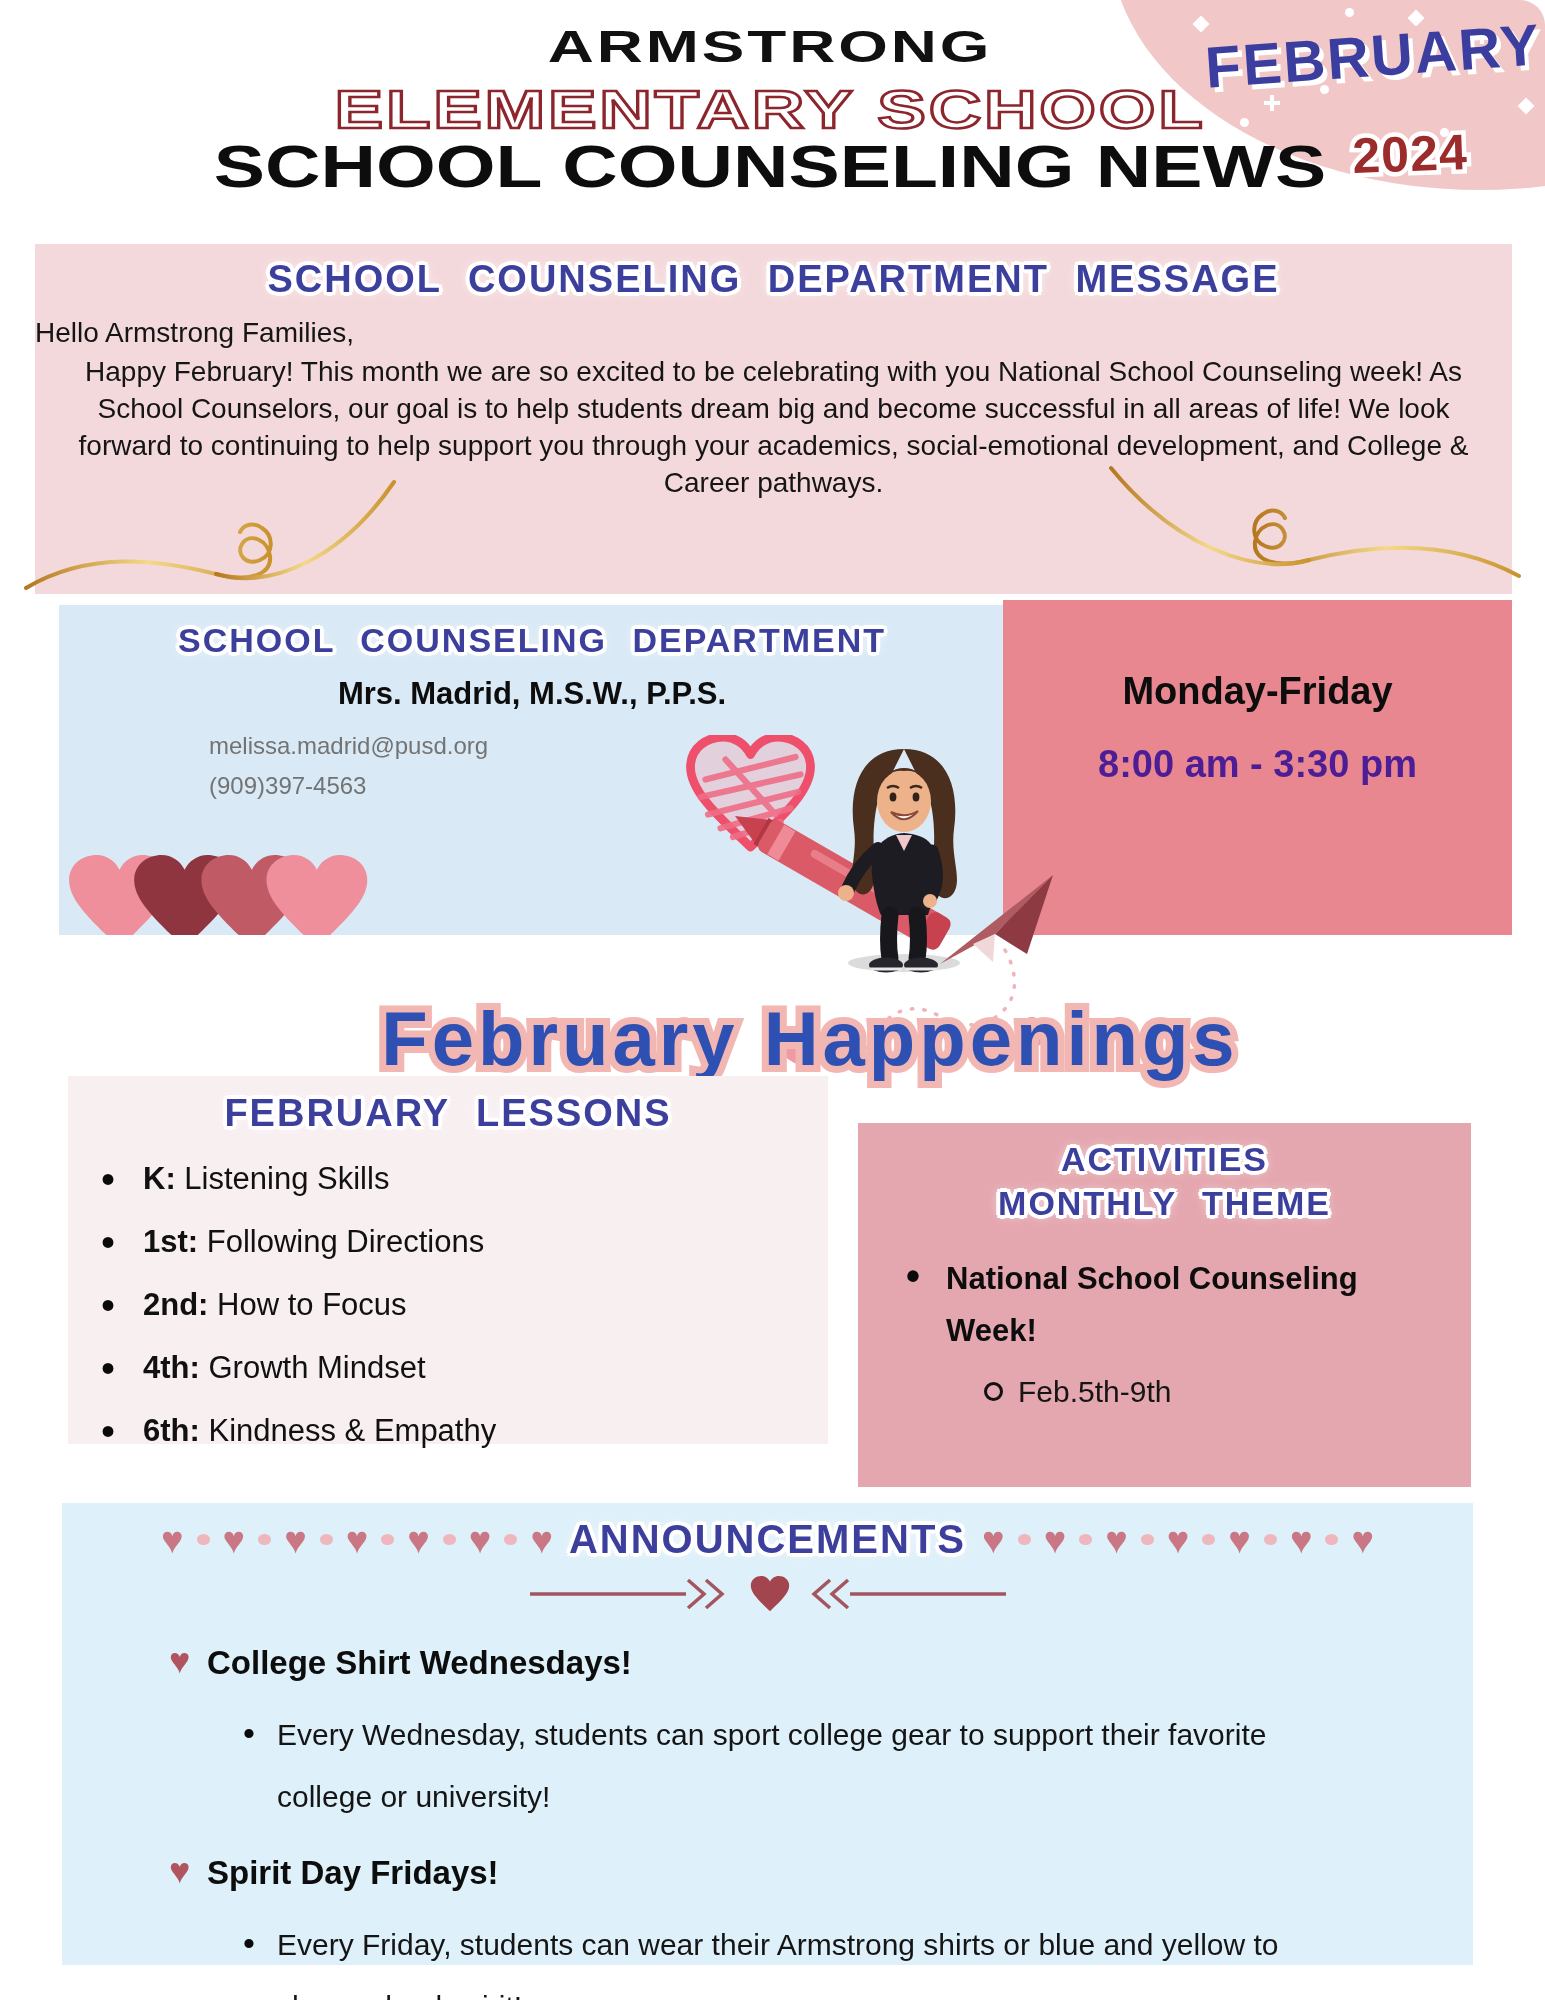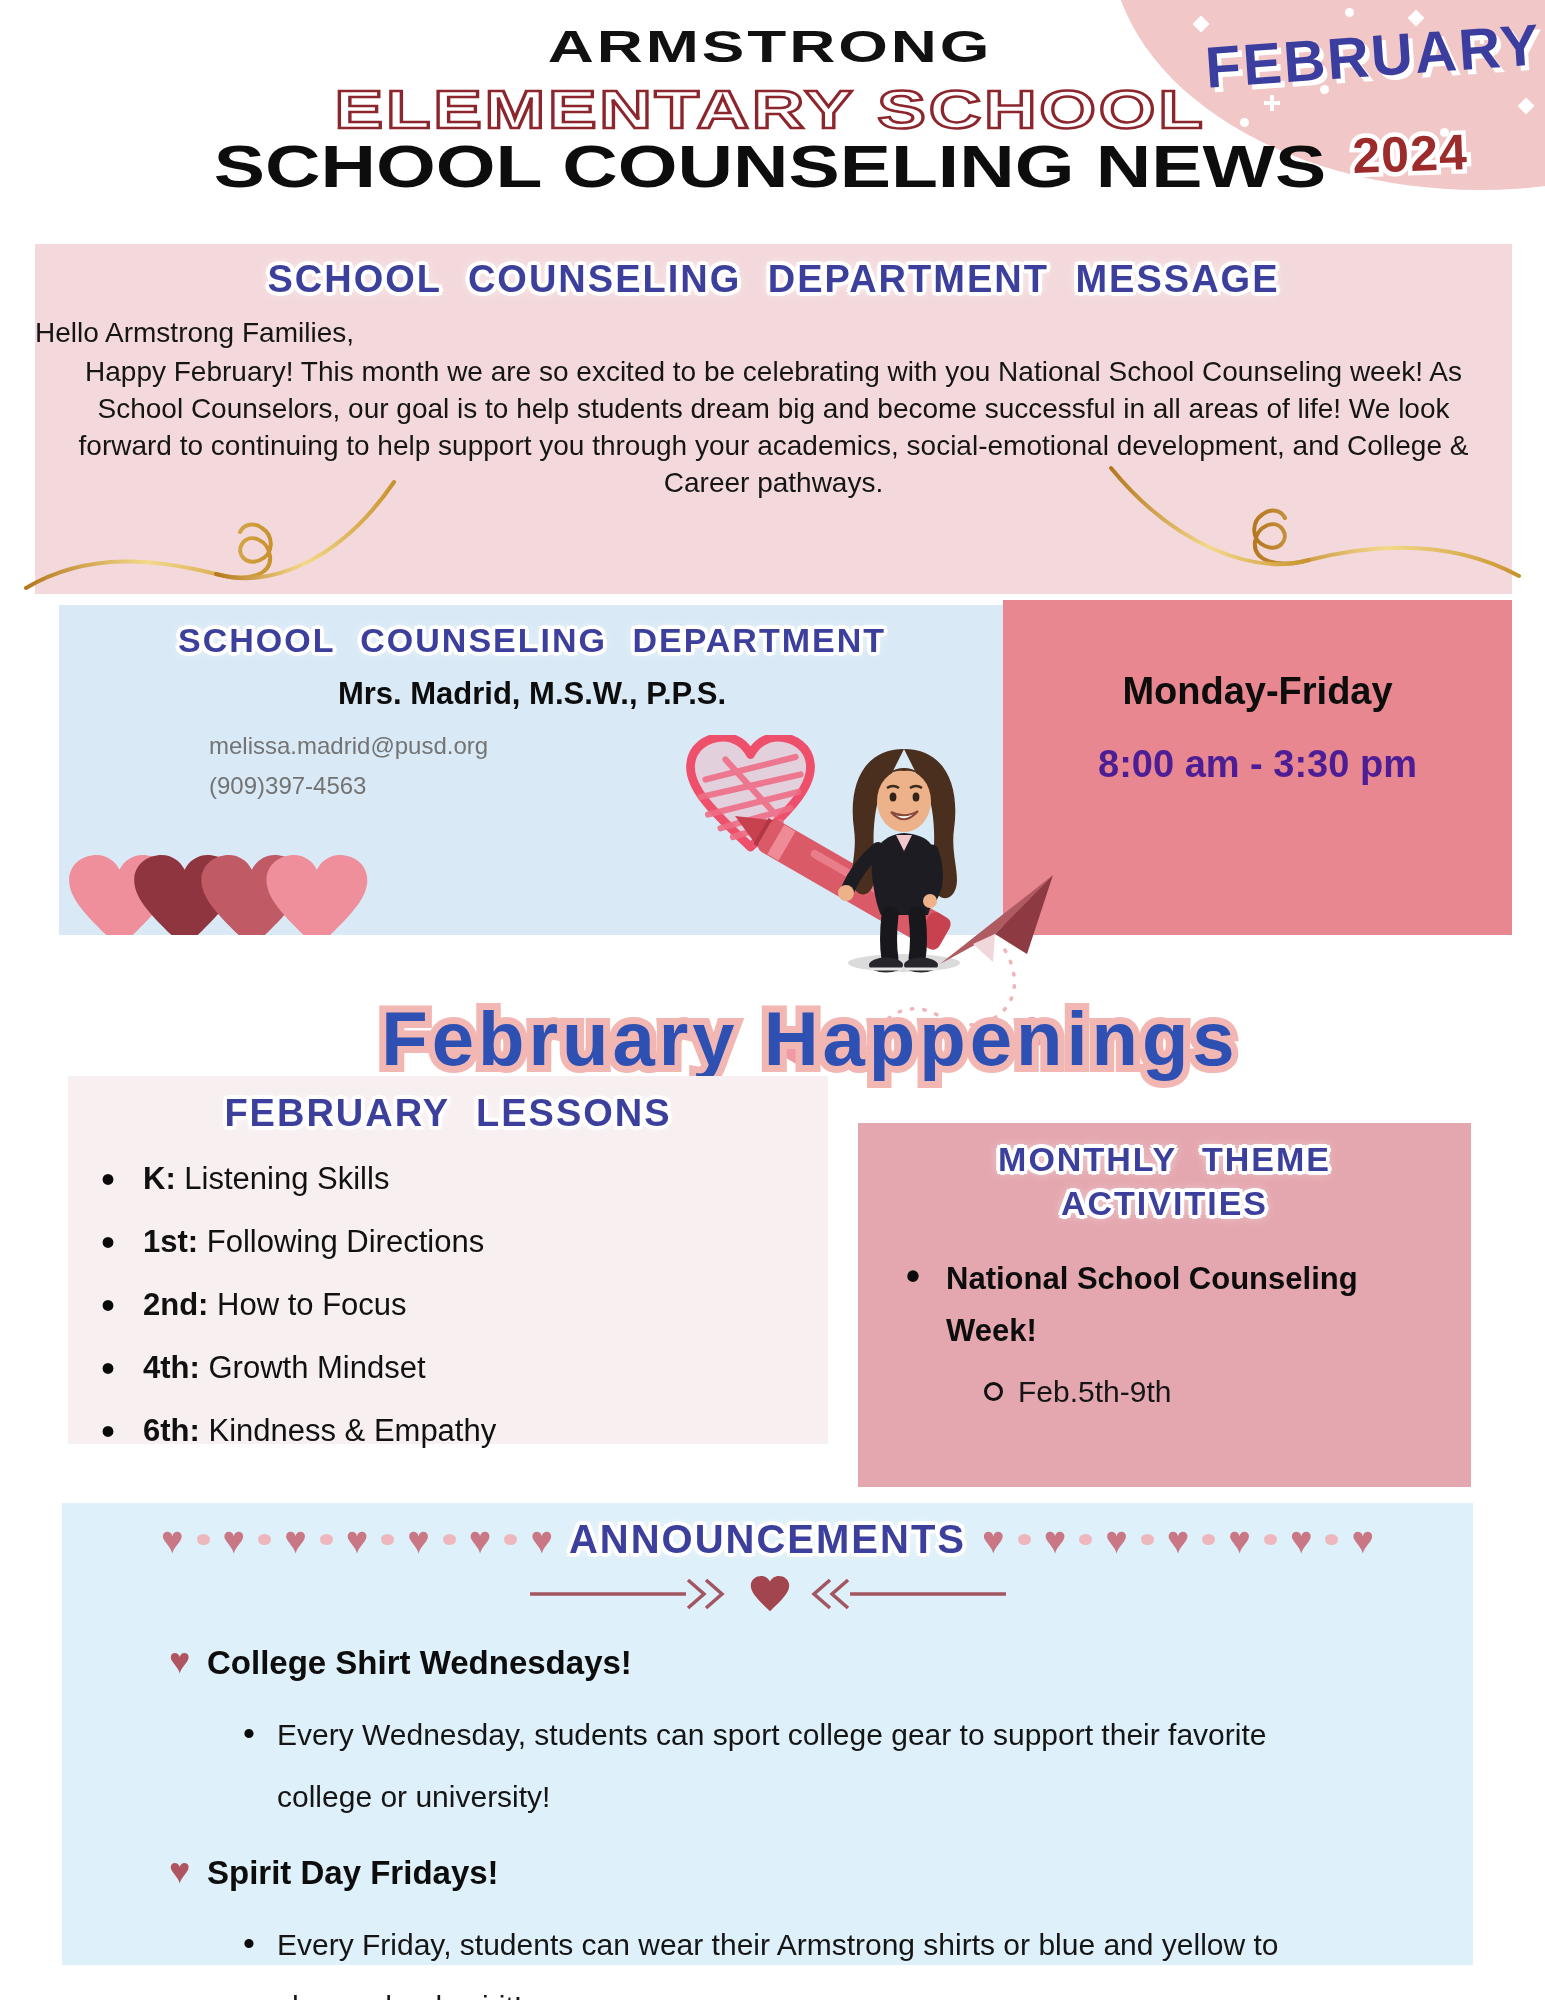--- a/index.html
+++ b/index.html
@@ -1,20 +1,20 @@
 <!DOCTYPE html>
 <html><head>
 <meta charset="utf-8">
 <style>
   * { margin:0; padding:0; box-sizing:border-box; }
   html,body { background:#ffffff; }
   body { font-family:"Liberation Sans","DejaVu Sans",sans-serif; }
   .page {
     position:relative; width:1545px; height:2000px; margin:0 auto;
-    background:#ffffff; overflow:hidden;
+    background:#ffffff; overflow:hidden;border-radius:25px;
   }
   
   .hdr-line { position:absolute; left:0; width:1060px; text-align:center; }
   .hdr-armstrong { top:22px; left:240px; font-size:44px; font-weight:bold; color:#111;
     letter-spacing:2px; transform:scaleX(1.45); transform-origin:center; }
   .hdr-elem { top:78px; left:240px; font-size:54px; font-weight:bold; color:#fff;
     -webkit-text-stroke:2.5px #8d252d; letter-spacing:2px; transform:scaleX(1.35); transform-origin:center; }
   .hdr-news { top:132px; left:240px; font-size:60px; font-weight:bold; color:#0d0d0d;
     letter-spacing:0px; transform:scaleX(1.28); transform-origin:center; }
   
@@ -254,22 +254,22 @@
         <span class="grade">4th:</span>
         <span>Growth Mindset</span></li>
       <li>
         <span class="grade">6th:</span>
         <span>Kindness &amp; Empathy</span></li>
     </ul>
   </div>
 
   <div class="theme-box">
     <div class="theme-title glow">
+      <div>ACTIVITIES</div>
       <div>MONTHLY THEME</div>
-      <div>ACTIVITIES</div>
     </div>
     <div class="theme-item">National School Counseling Week!</div>
     <div class="theme-sub">Feb.5th-9th</div>
   </div>
 
   <div class="ann-box">
     <div class="ann-head">
       <div class="heart-row">
           <span class="hr-heart">♥</span>
           <span class="hr-dot"></span>

